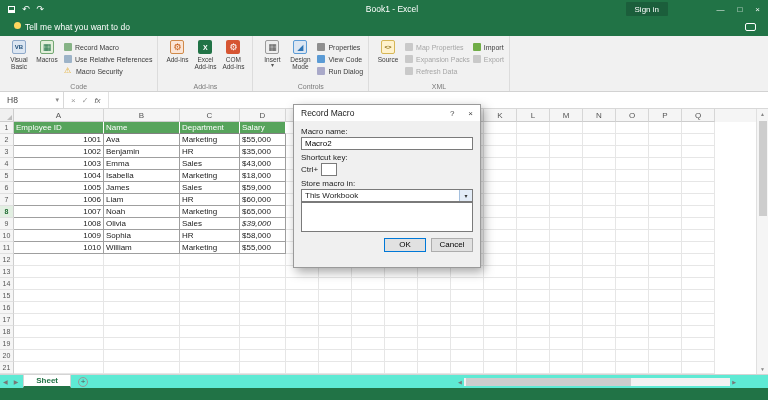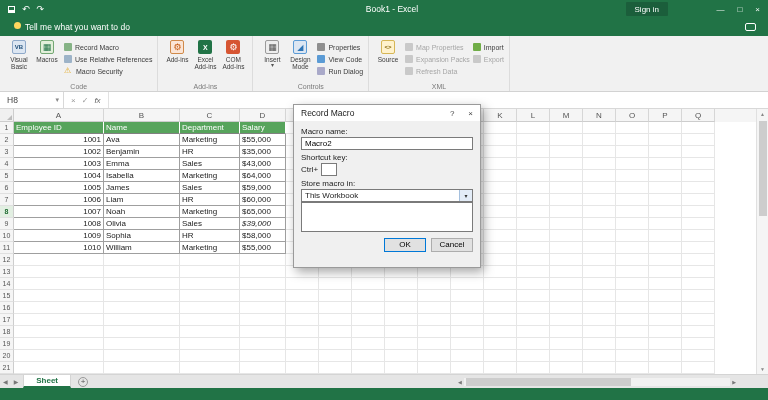--- a/index.html
+++ b/index.html
@@ -77,21 +77,21 @@
   .cell.thead{background:#57a45c;color:#fff;border-right:1px solid #fff;border-bottom:1px solid #808080;}
   .cell.tcell{border-right:1px solid #9f9f9f;border-bottom:1px solid #9f9f9f;}
   .cell.num{text-align:right;}
 
   .vscroll{position:absolute;top:109px;right:0;width:12px;height:265px;background:#f5f5f5;border-left:1px solid #e0e0e0;display:flex;flex-direction:column;align-items:center;font-size:5px;color:#888;}
   .varrow{height:10px;display:flex;align-items:center;}
   .vthumb{width:8px;height:95px;background:#cdcdcd;margin-top:2px;}
   .vdown{margin-top:auto;}
 
   
-  .sheetbar{position:absolute;left:0;bottom:12px;width:768px;height:14px;background:#e5e5e5;border-top:1px solid #d4d4d4;display:flex;align-items:center;font-size:8px;color:#555;}
+  .sheetbar{position:absolute;left:0;bottom:12px;width:768px;height:14px;background:#5eead4;border-top:1px solid #d4d4d4;display:flex;align-items:center;font-size:8px;color:#555;}
   .snav{font-size:6px;color:#777;padding:0 3px;}
   .stab{height:100%;background:#fff;color:#217346;font-weight:bold;display:flex;align-items:center;padding:0 12px;border-left:1px solid #d4d4d4;border-right:1px solid #d4d4d4;border-bottom:2px solid #217346;margin-left:2px;}
   .addsheet{width:10px;height:10px;border:1px solid #999;border-radius:50%;margin-left:7px;display:flex;align-items:center;justify-content:center;font-size:8px;color:#555;line-height:1;}
   .hscroll{position:absolute;left:456px;right:30px;top:2px;bottom:2px;display:flex;align-items:center;}
   .harrow{font-size:5px;color:#777;padding:0 2px;}
   .htrack{flex:1;height:8px;background:#f1f1f1;position:relative;}
   .hthumb{position:absolute;left:2px;top:0;height:8px;width:62%;background:#cdcdcd;}
   .statusbar{position:absolute;left:0;bottom:0;width:768px;height:12px;background:#217346;}
 
   
@@ -372,21 +372,21 @@
         <div class="cell" style="width: 33px;"></div>
         <div class="cell" style="width: 33px;"></div>
         <div class="cell" style="width: 33px;"></div>
         <div class="cell" style="width: 33px;"></div>
       </div>
       <div class="grow">
         <div class="rownum">5</div>
         <div class="cell tcell num" style="width: 90px;">1004</div>
         <div class="cell tcell" style="width: 76px;">Isabella</div>
         <div class="cell tcell" style="width: 60px;">Marketing</div>
-        <div class="cell tcell" style="width: 46px;">$64,000</div>
+        <div class="cell tcell" style="width: 46px;">$18,000</div>
         <div class="cell" style="width: 33px;"></div>
         <div class="cell" style="width: 33px;"></div>
         <div class="cell" style="width: 33px;"></div>
         <div class="cell" style="width: 33px;"></div>
         <div class="cell" style="width: 33px;"></div>
         <div class="cell" style="width: 33px;"></div>
         <div class="cell" style="width: 33px;"></div>
         <div class="cell" style="width: 33px;"></div>
         <div class="cell" style="width: 33px;"></div>
         <div class="cell" style="width: 33px;"></div>

